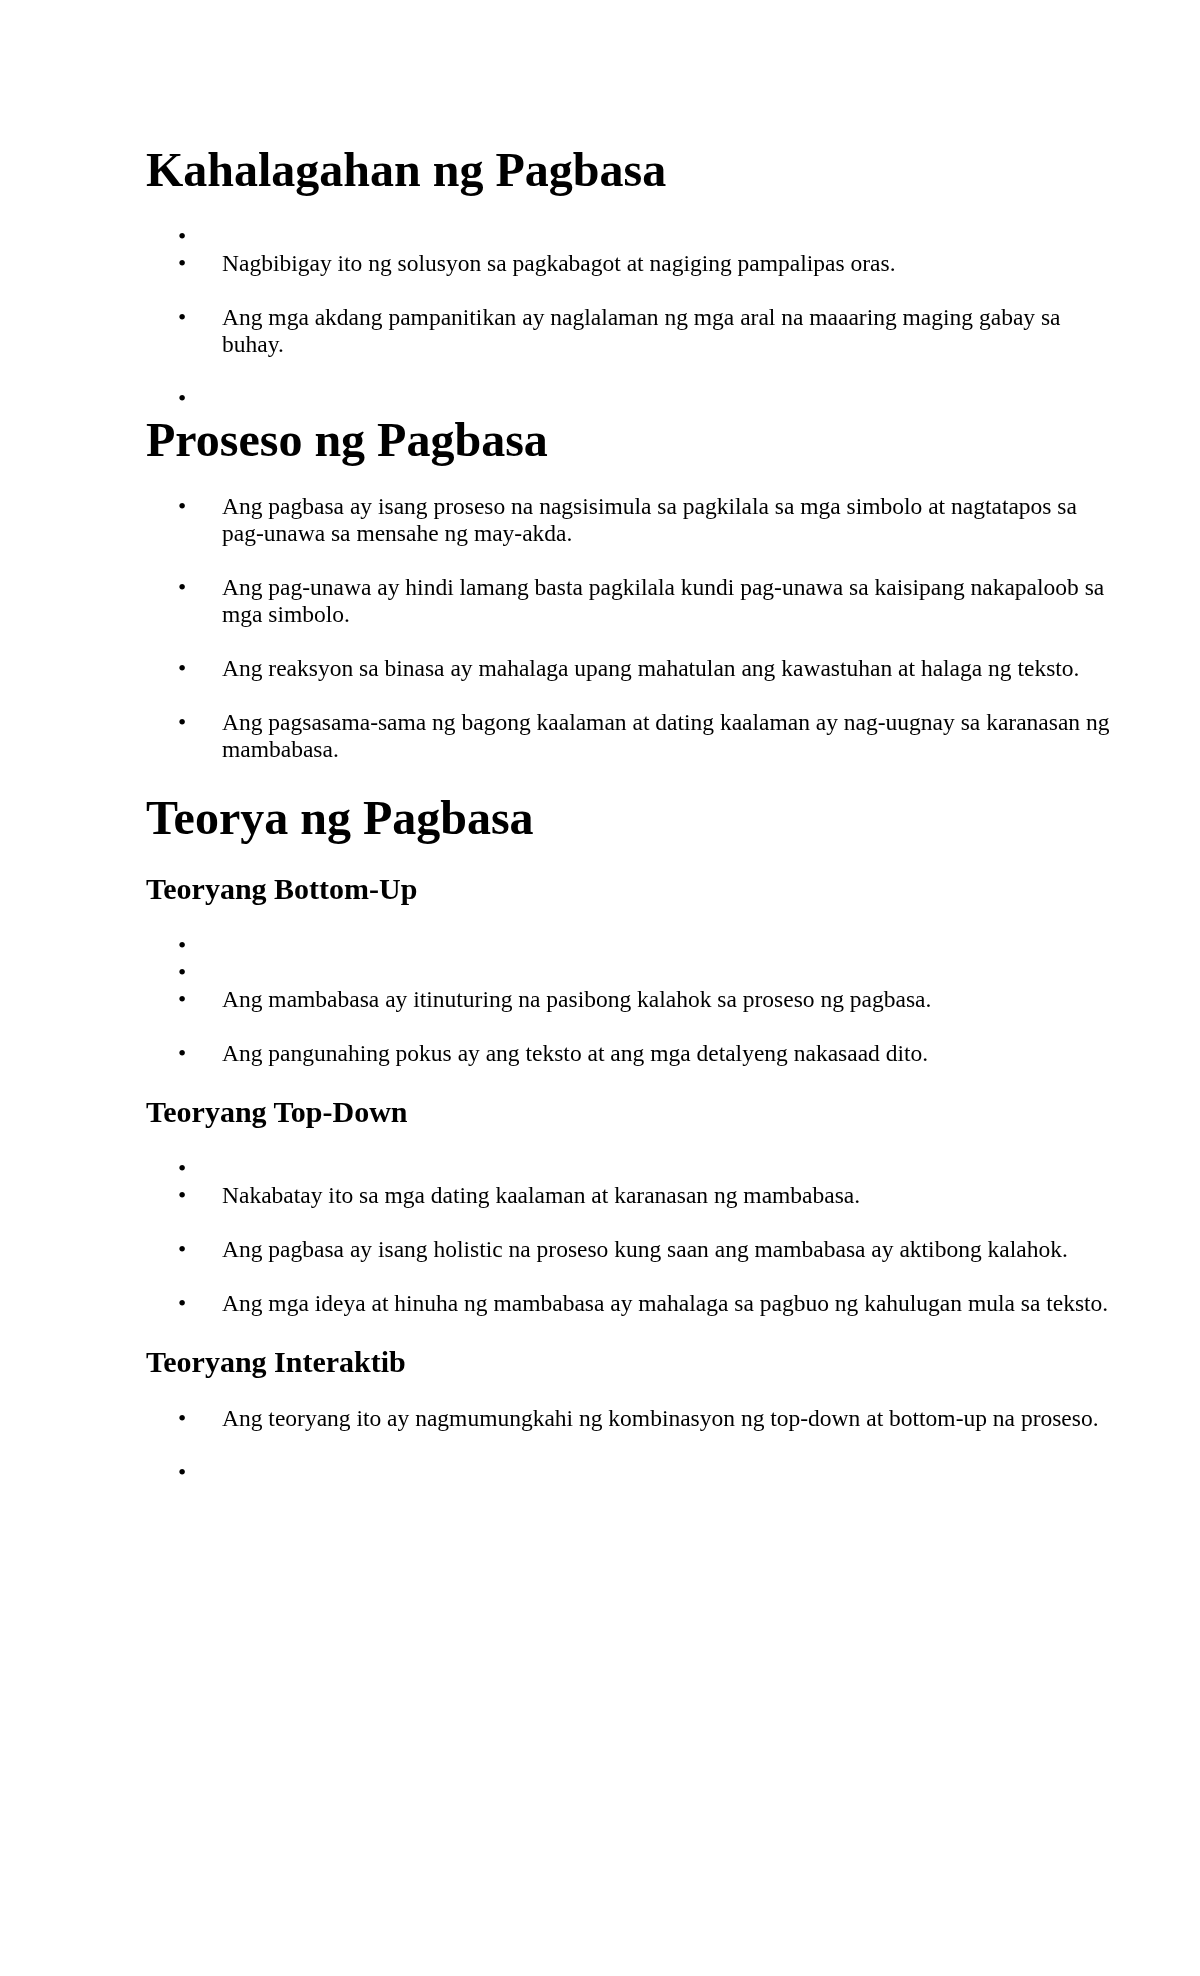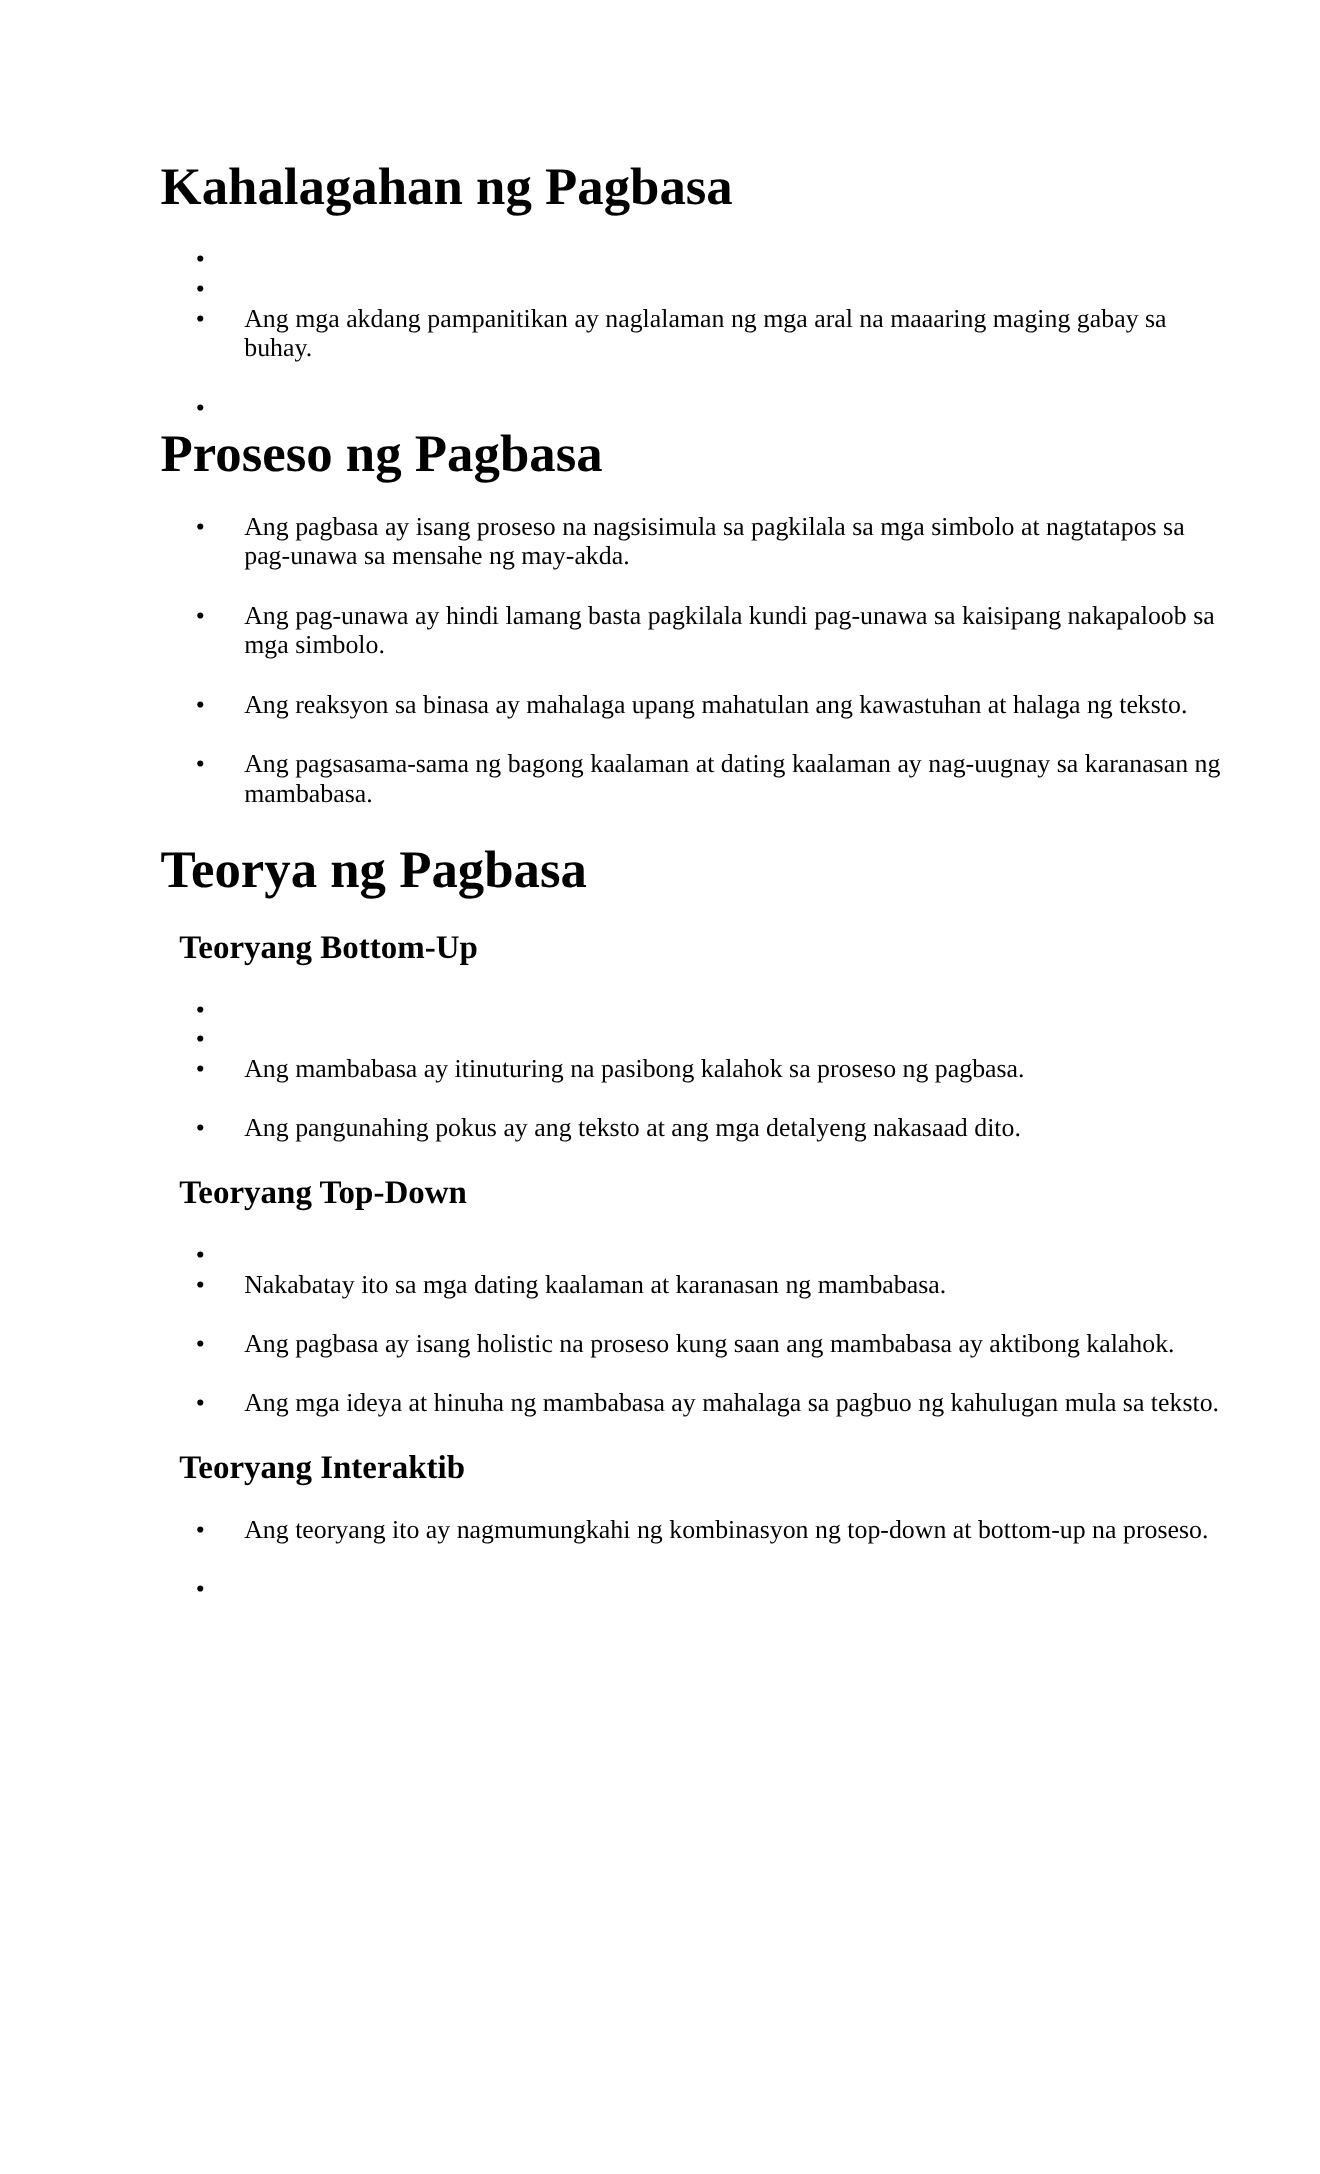--- a/index.html
+++ b/index.html
@@ -24,21 +24,21 @@
     font-size: 48px;
     line-height: 55px;
     font-weight: 700;
     margin: 0 0 26px 0;
     letter-spacing: 0;
   }
   h3 {
     font-size: 30px;
     line-height: 35px;
     font-weight: 700;
-    margin: 0 0 26px 17px;
+    margin: 0 0 26px 0;
   }
   ul.bullets {
     list-style: none;
     margin: 0;
     padding: 0 0 0 76px;
   }
   ul.bullets li {
     position: relative;
     font-size: 23.5px;
     line-height: 27px;
@@ -54,21 +54,21 @@
   }
 </style>
 </head>
 <body>
 
 <div class="page">
 
   <h1>Kahalagahan ng Pagbasa</h1>
   <ul class="bullets">
       <li><span class="bullet">•</span></li>
-      <li><span class="bullet">•</span></li>
+      <li><span class="bullet">•</span><span>Nagbibigay ito ng solusyon sa pagkabagot at nagiging pampalipas oras.</span></li>
       <li><span class="bullet">•</span><span>Ang mga akdang pampanitikan ay naglalaman ng mga aral na maaaring maging gabay sa buhay.</span></li>
       <li><span class="bullet">•</span></li>
     </ul>
 
   <h1>Proseso ng Pagbasa</h1>
   <ul class="bullets">
       <li><span class="bullet">•</span><span>Ang pagbasa ay isang proseso na nagsisimula sa pagkilala sa mga simbolo at nagtatapos sa pag-unawa sa mensahe ng may-akda.</span></li>
       <li><span class="bullet">•</span><span>Ang pag-unawa ay hindi lamang basta pagkilala kundi pag-unawa sa kaisipang nakapaloob sa mga simbolo.</span></li>
       <li><span class="bullet">•</span><span>Ang reaksyon sa binasa ay mahalaga upang mahatulan ang kawastuhan at halaga ng teksto.</span></li>
       <li><span class="bullet">•</span><span>Ang pagsasama-sama ng bagong kaalaman at dating kaalaman ay nag-uugnay sa karanasan ng mambabasa.</span></li>

